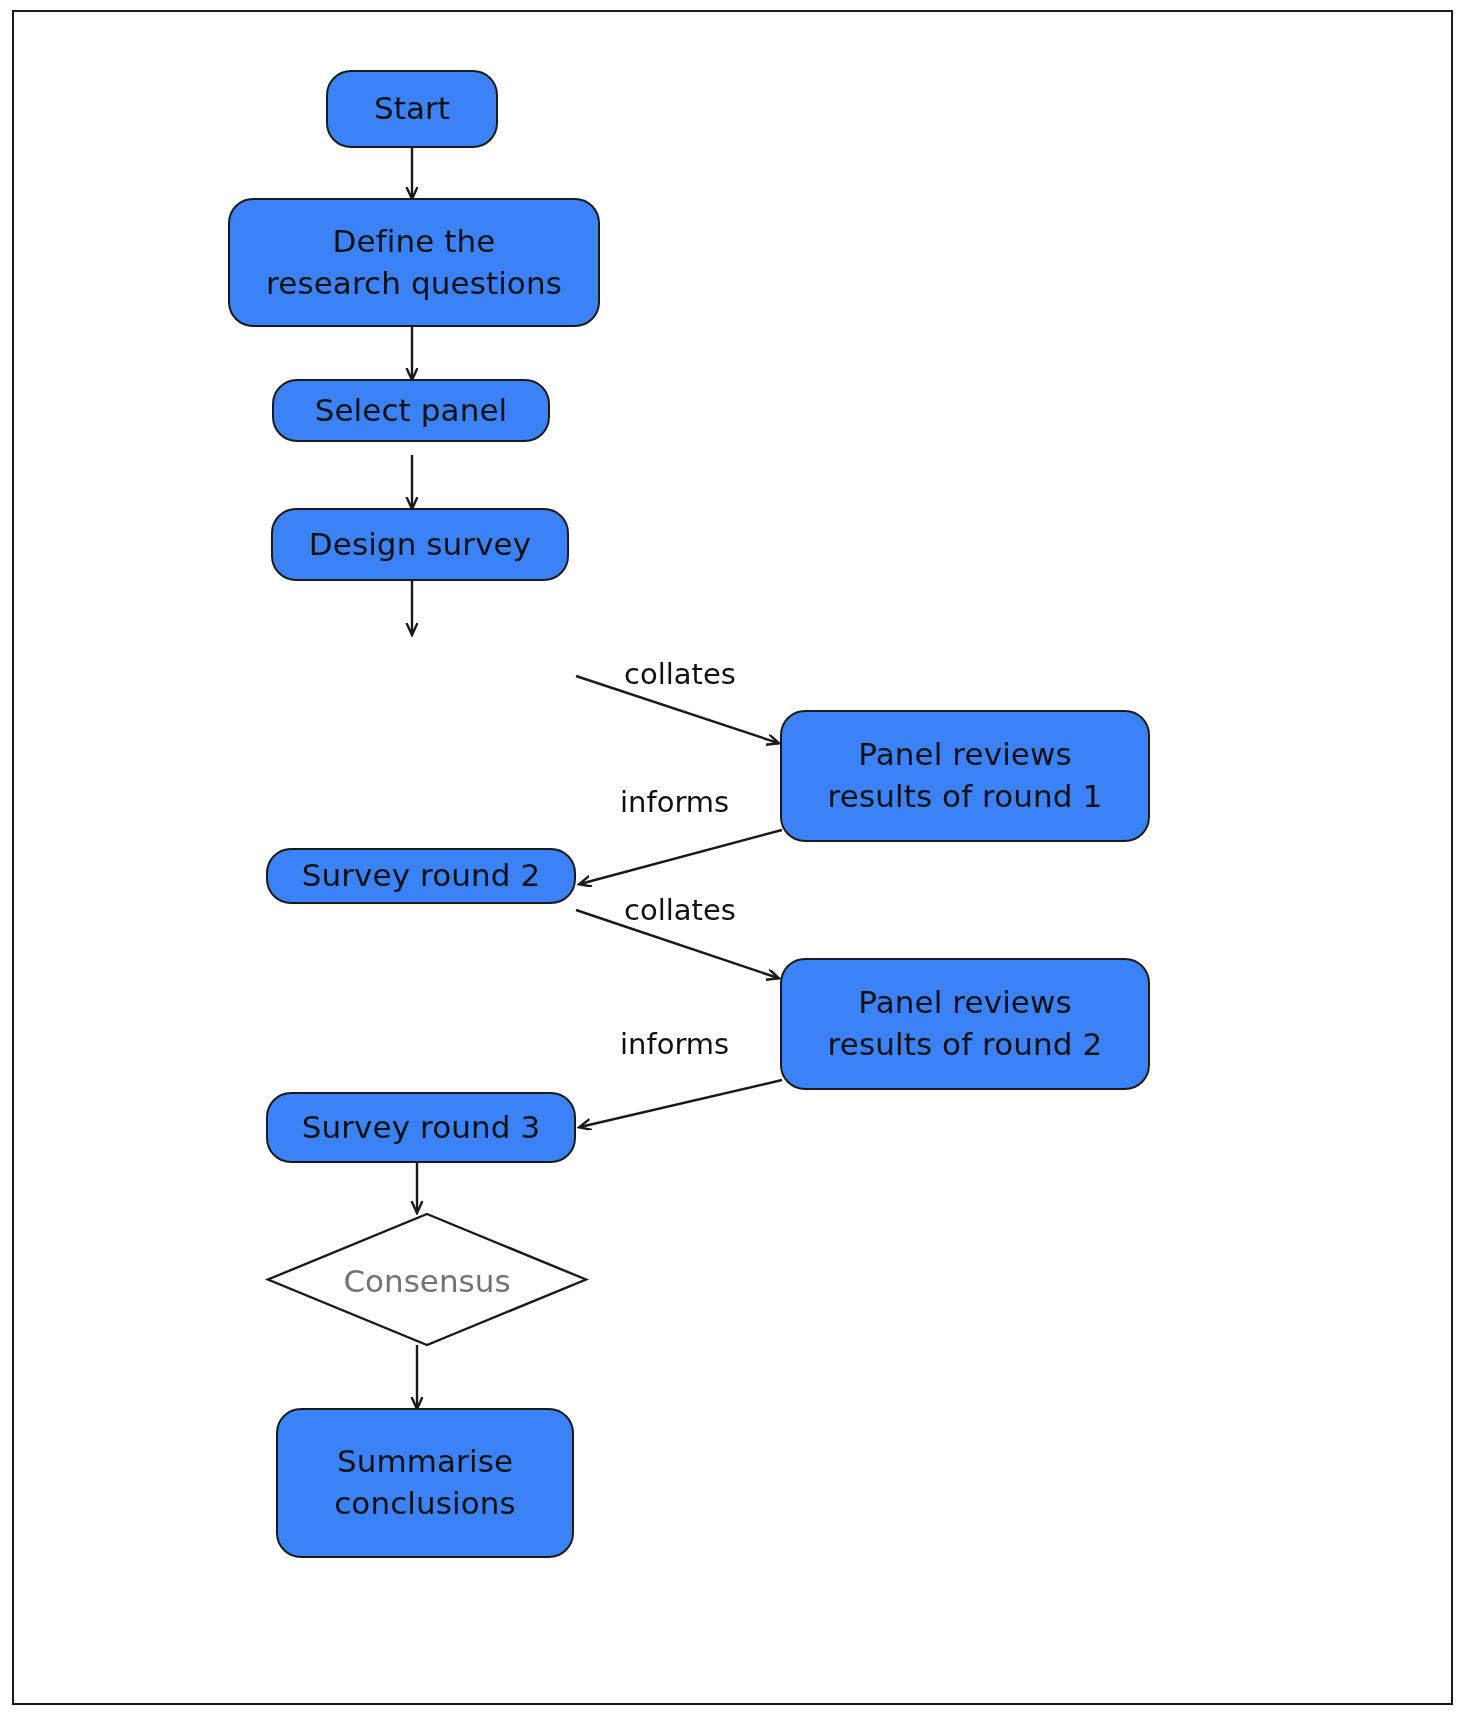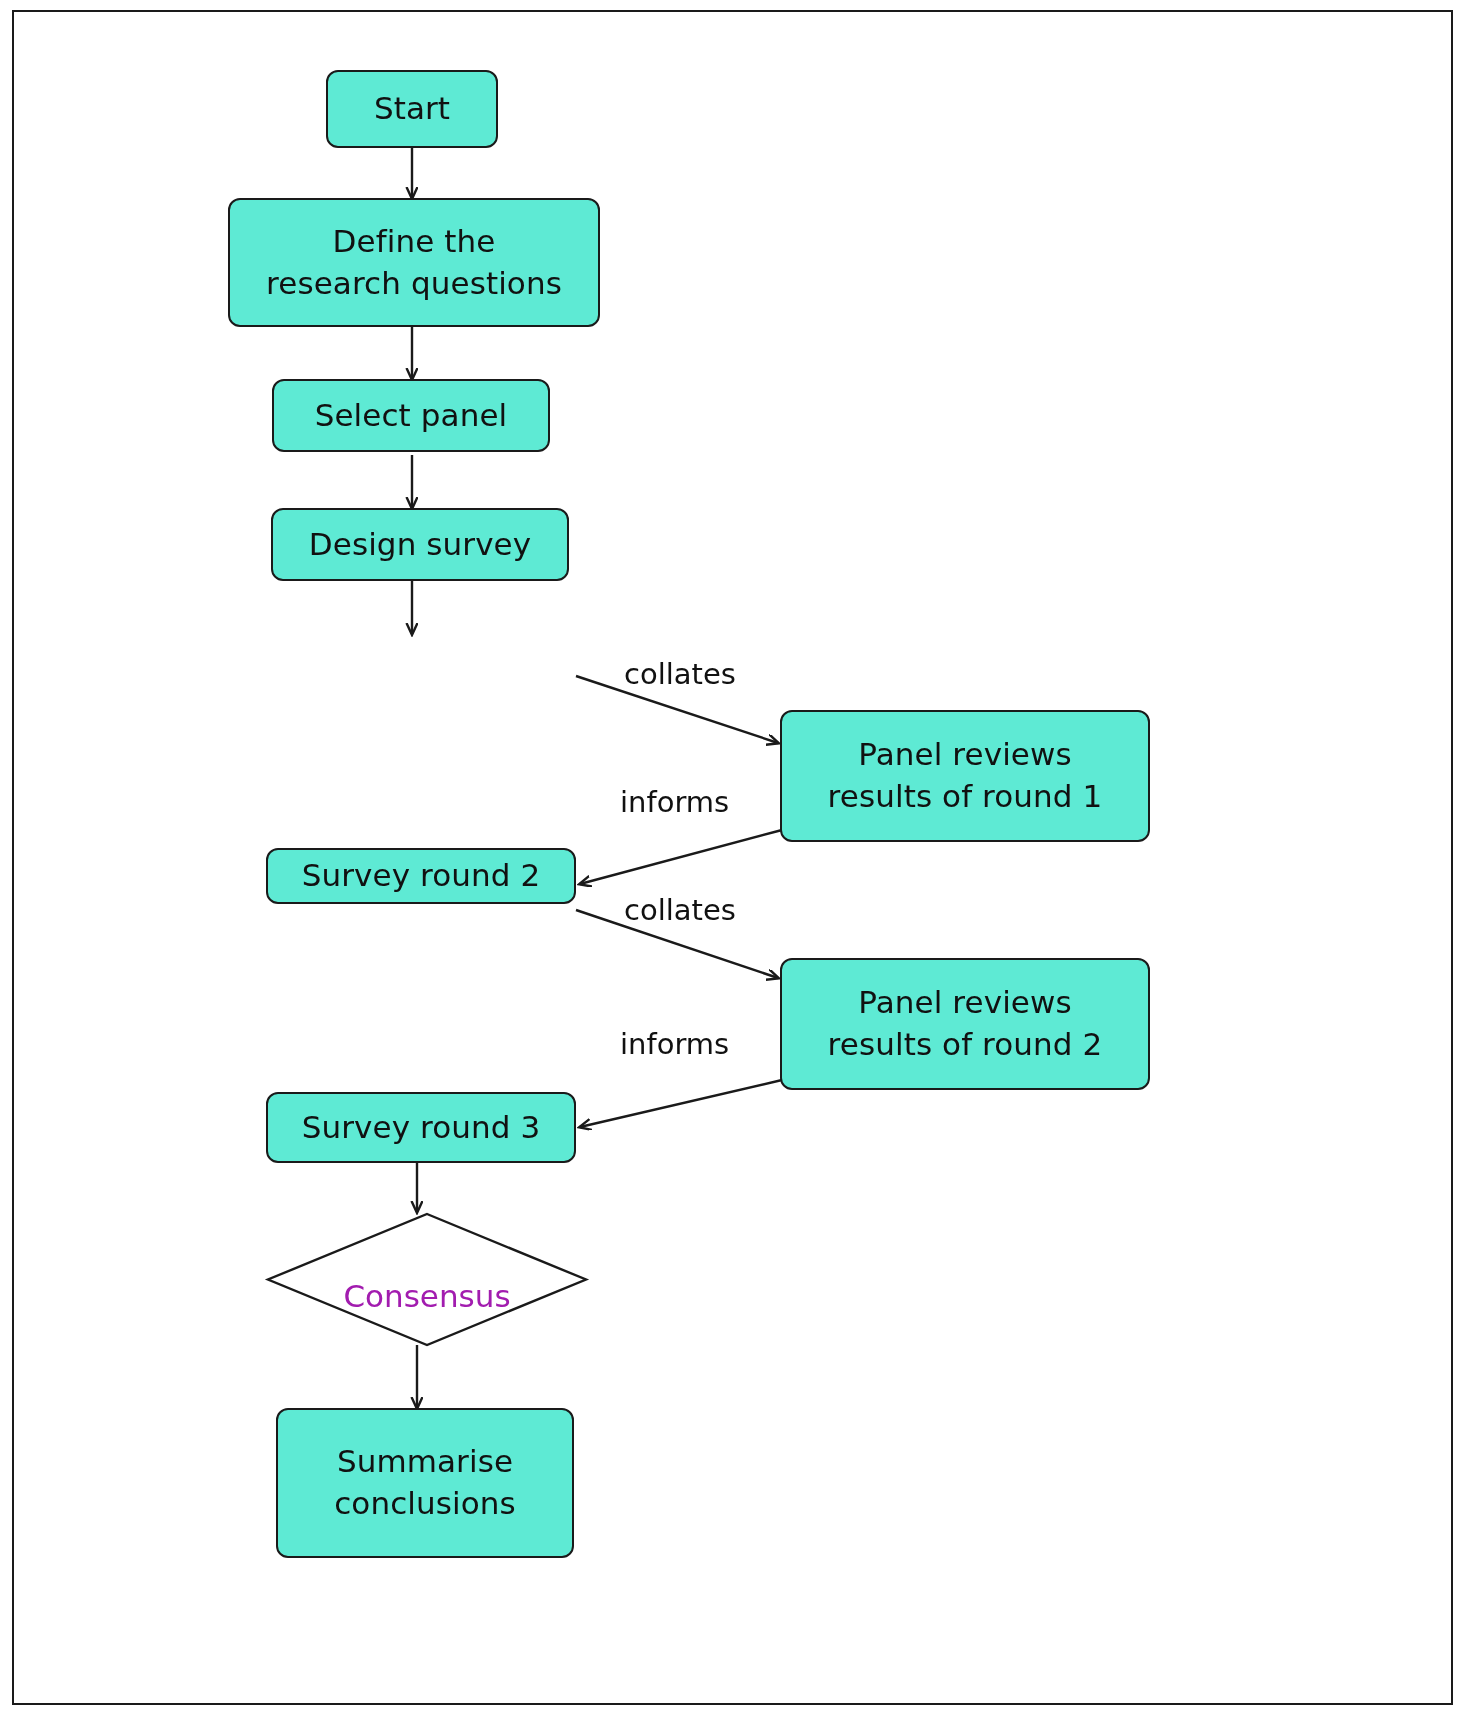--- a/index.html
+++ b/index.html
@@ -7,33 +7,33 @@
     font-family:"DejaVu Sans","Liberation Sans",sans-serif;
     width:1467px;height:1717px;position:relative;overflow:hidden;
   }
   #page-frame{
     position:absolute;left:12px;top:10px;width:1441px;height:1695px;
     border:2px solid #1a1a1a;box-sizing:border-box;background:#ffffff;
   }
   #canvas{position:absolute;left:0;top:0;width:1467px;height:1717px;}
   .node{
     position:absolute;box-sizing:border-box;
-    border:2.2px solid #1a1a1a;background:#5eead4;
+    border:2.2px solid #1a1a1a;background:#3b82f6;
     display:flex;align-items:center;justify-content:center;
     text-align:center;color:#111111;
     font-size:31px;line-height:1.28;letter-spacing:.1px;
-    border-radius:12px;
+    border-radius:25px;
   }
   .node.two-line{line-height:1.34;}
   .diamond-wrap{position:absolute;}
   .diamond-wrap svg{position:absolute;left:0;top:0;overflow:visible;}
   .diamond-label{
-    position:absolute;left:0;top:16px;width:100%;height:100%;
+    position:absolute;left:0;top:1px;width:100%;height:100%;
     display:flex;align-items:center;justify-content:center;
-    font-size:31px;color:#a21caf;pointer-events:none;
+    font-size:31px;color:#737373;pointer-events:none;
   }
   .edge-label{
     position:absolute;font-size:29px;color:#111111;white-space:nowrap;
     background:transparent;
   }
   svg#links{position:absolute;left:0;top:0;width:1467px;height:1717px;overflow:visible;}
   svg#links line,svg#links path{stroke:#1a1a1a;stroke-width:2.4px;fill:none;}
 </style>
 </head>
 <body>
@@ -72,21 +72,21 @@
 
   <div class="node" style="left:326px;top:70px;width:172px;height:78px;">
     <span>Start</span>
   </div>
 
   <div class="node two-line" style="left:228px;top:198px;width:372px;height:129px;flex-direction:column;">
     <span>Define the</span>
     <span>research questions</span>
   </div>
 
-  <div class="node" style="left:272px;top:379px;width:278px;height:73px;">
+  <div class="node" style="left:272px;top:379px;width:278px;height:63px;">
     <span>Select panel</span>
   </div>
 
   <div class="node" style="left:264px;top:508px;width:298px;height:73px;margin-left:7px;">
     <span>Design survey</span>
   </div>
 
 
   <div class="node two-line" style="left:780px;top:710px;width:370px;height:132px;flex-direction:column;">
     <span>Panel reviews</span>

